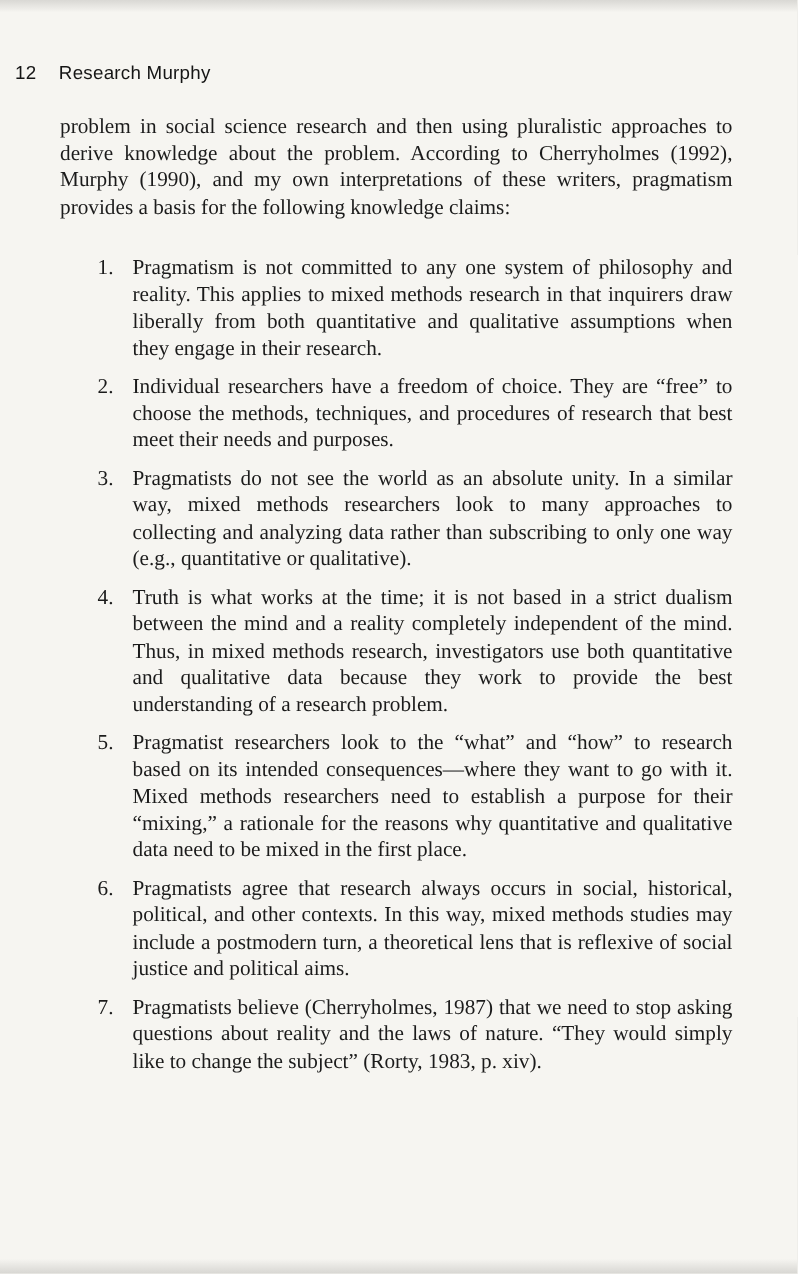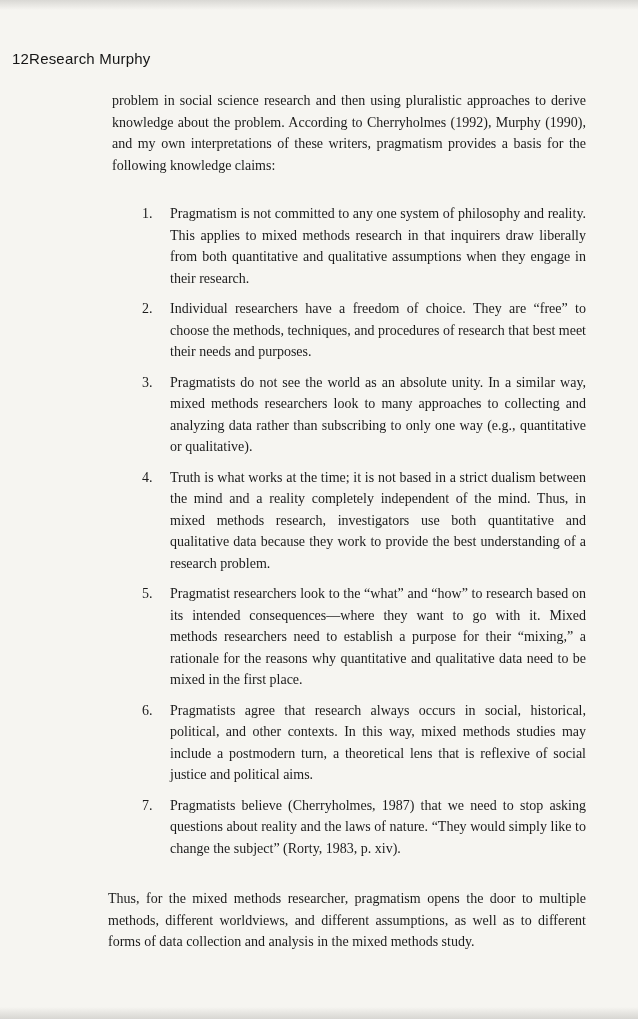--- a/index.html
+++ b/index.html
@@ -30,29 +30,30 @@
     background: linear-gradient(to bottom, #d9d8d4, rgba(246,245,241,0));
   }
   .scan-edge.bottom {
     bottom: 0;
     height: 12px;
     background: linear-gradient(to top, #d7d6d2, rgba(246,245,241,0));
   }
   .running-header {
     display: flex;
     align-items: baseline;
+    gap: 18px;
     padding: 50px 0 0 12px;
     font-family: "Liberation Sans", sans-serif;
     font-size: 15px;
     letter-spacing: 0.2px;
     color: #151515;
   }
   .page-body {
-    margin: 23px 52px 0 112px;
-    font-size: 14px;
+    margin: 23px 52px 0 48px;
+    font-size: 17px;
     line-height: 21.5px;
   }
   .intro-paragraph {
     margin: 0;
     text-align: justify;
   }
   .claims-list {
     list-style: none;
     margin: 27px 0 0 0;
     padding: 0;
@@ -114,17 +115,16 @@
       <li class="claim-item">
         <span class="claim-number">6.</span>
         <span class="claim-text">Pragmatists agree that research always occurs in social, historical, political, and other contexts. In this way, mixed methods studies may include a postmodern turn, a theoretical lens that is reflexive of social justice and political aims.</span>
       </li>
       <li class="claim-item">
         <span class="claim-number">7.</span>
         <span class="claim-text">Pragmatists believe (Cherryholmes, 1987) that we need to stop asking questions about reality and the laws of nature. “They would simply like to change the subject” (Rorty, 1983, p. xiv).</span>
       </li>
     </ol>
 
-    <p class="closing-paragraph">Thus, for the mixed methods researcher, pragmatism opens the door to multiple methods, different worldviews, and different assumptions, as well as to different forms of data collection and analysis in the mixed methods study.</p>
   </main>
 
   <div class="scan-edge bottom"></div>
 </div>
 
 </body></html>

